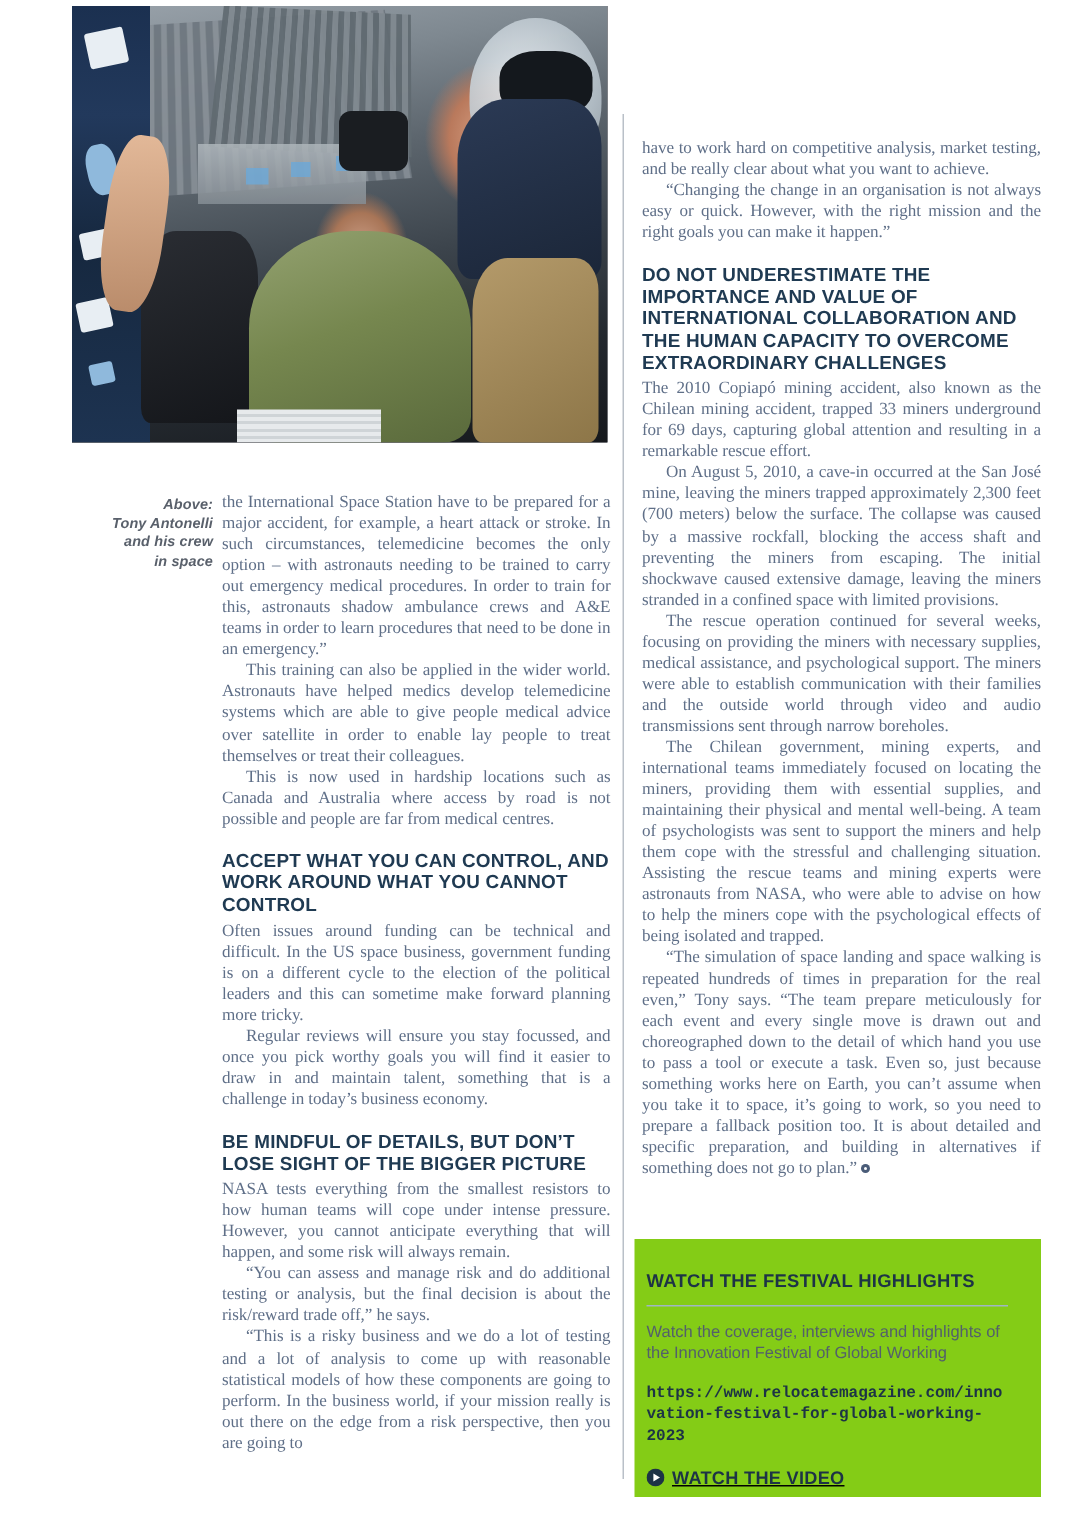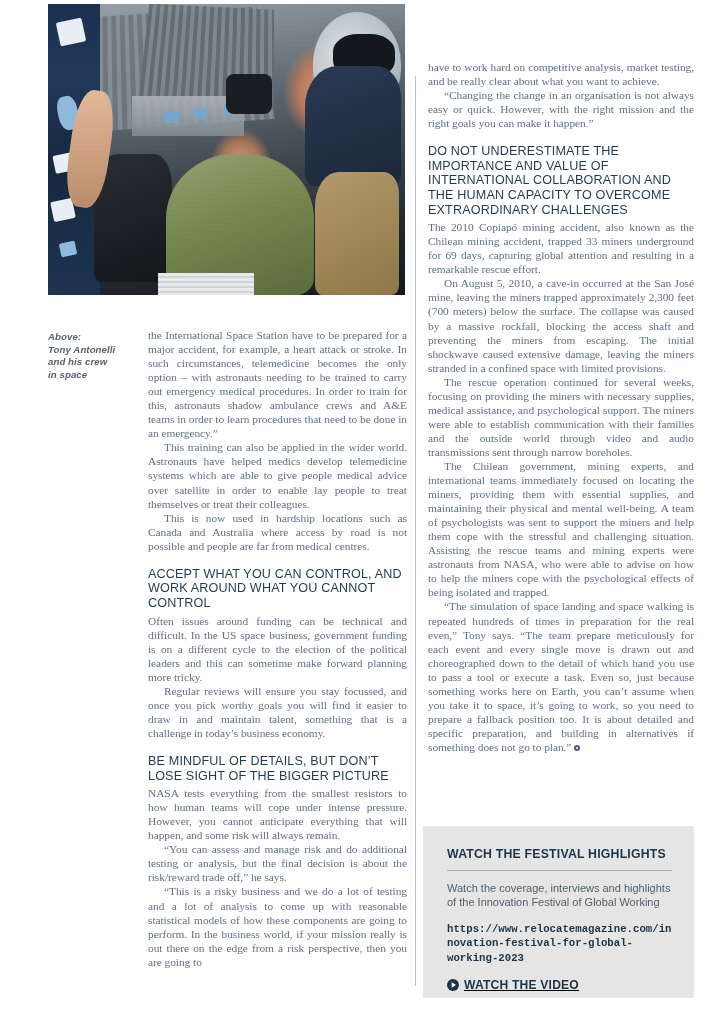--- a/index.html
+++ b/index.html
@@ -185,31 +185,32 @@
     left: 48px;
     top: 331px;
     width: 94px;
     font-family: "Liberation Sans", sans-serif;
     font-style: italic;
     font-weight: 700;
     font-size: 9.6px;
     line-height: 12.6px;
     color: #59606b;
     letter-spacing: .1px;
+    text-align: right;
   }
 
   
   .col {
     position: absolute;
     top: 76px;
     width: 259px;
     color: #5b6b84;
   }
   .col-left  { left: 148px; width: 259px; top: 328px; }
-  .col-right { left: 428px; width: 266px; top: 60px; }
+  .col-right { left: 428px; width: 266px; top: 92px; }
 
   .divider {
     position: absolute;
     left: 415px;
     top: 76px;
     width: 1px;
     height: 910px;
     background: #b9c0c8;
   }
 
@@ -222,21 +223,21 @@
     color: #5f6f88;
     letter-spacing: -0.05px;
   }
   p.body + p.body { text-indent: 16px; }
   p.body.noindent { text-indent: 0; }
 
   h2.sect {
     margin: 0;
     padding-top: 14px;
     font-family: "Liberation Sans", sans-serif;
-    font-weight: 400;
+    font-weight: 700;
     font-size: 12.6px;
     line-height: 14.6px;
     letter-spacing: .15px;
     color: #1f3a52;
     text-transform: uppercase;
   }
   h2.sect + p.body { padding-top: 3px; text-indent: 0; }
 
   .endmark {
     display: inline-block;
@@ -257,23 +258,23 @@
     background: #ffffff;
   }
 
   
   .callout {
     position: absolute;
     left: 423px;
     top: 826px;
     width: 271px;
     height: 172px;
-    background: #e5e5e5;
+    background: #84cc16;
     box-sizing: border-box;
-    padding: 21px 22px 0 24px;
+    padding: 21px 22px 0 8px;
   }
   .callout h3 {
     margin: 0;
     font-family: "Liberation Sans", sans-serif;
     font-weight: 700;
     font-size: 12.3px;
     letter-spacing: .2px;
     color: #1d3346;
     text-transform: uppercase;
   }

